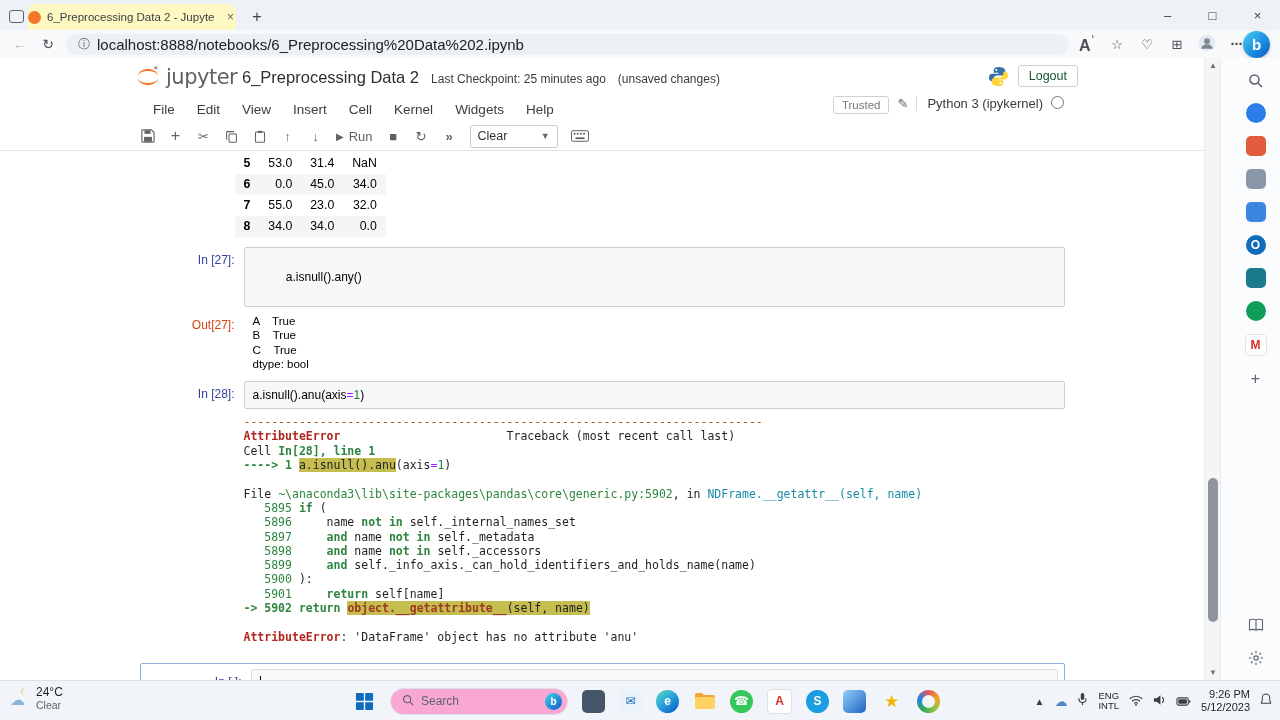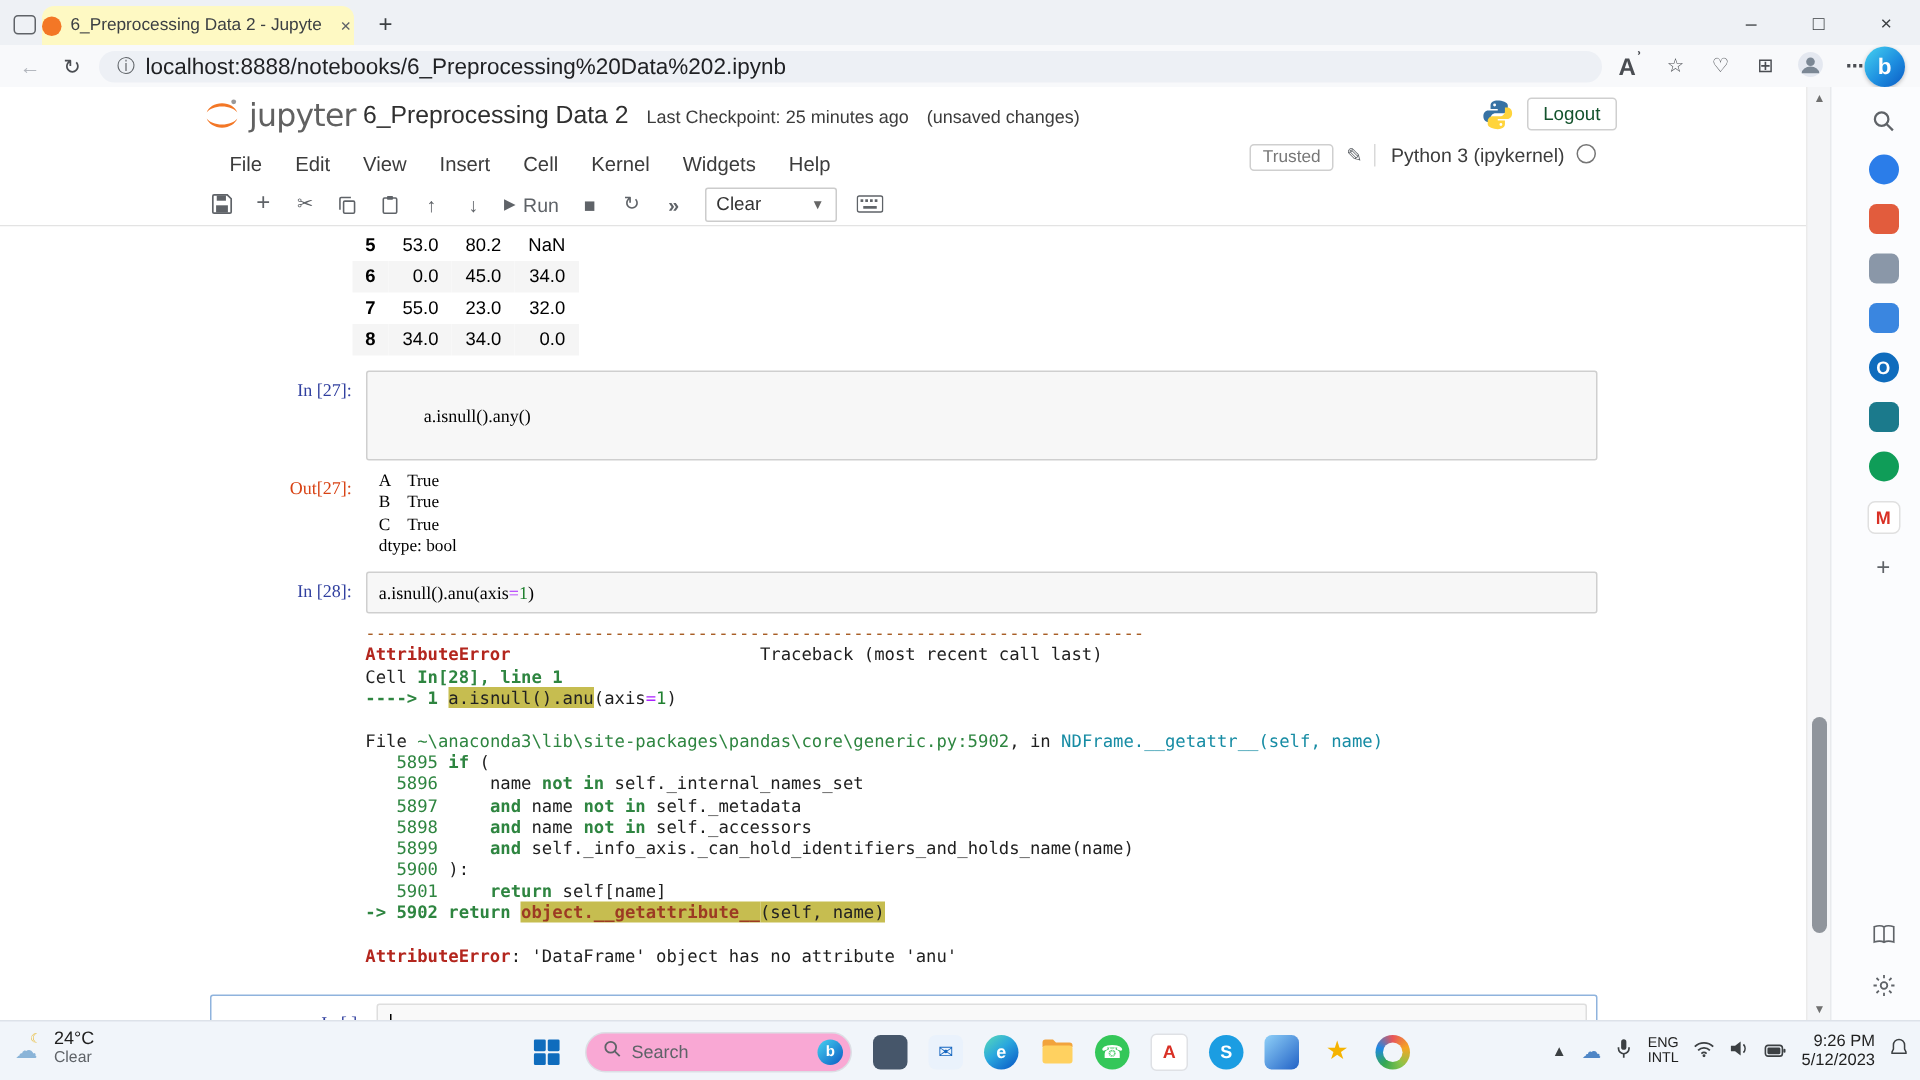--- a/index.html
+++ b/index.html
@@ -1,18 +1,18 @@
 <!DOCTYPE html>
 <html><head>
 <meta charset="utf-8">
 <style>
   html,body{margin:0;padding:0}
   body{width:1280px;height:720px;position:relative;overflow:hidden;background:#fff;
        font-family:"Liberation Sans","DejaVu Sans",sans-serif;color:#1f1f1f}
-  .mono{font-family:Liberation Serif, serif}
+  .mono{font-family:Liberation Sans, sans-serif}
 
   
   .tabbar{position:absolute;left:0;top:0;width:1280px;height:30px;background:#eef1f5}
   .tab-list-btn{position:absolute;left:9px;top:10px;width:13px;height:11px;border:1.5px solid #5f6368;border-radius:3px}
   .tab{position:absolute;left:28px;top:4px;width:208px;height:26px;background:#fef9c3;border-radius:8px 8px 0 0;
        display:flex;align-items:center;gap:6px;padding:0 0}
   .favicon{width:13px;height:13px;border-radius:50%;background:#f37726;flex:none}
   .tab-title{font-size:11.5px;color:#3c4043;white-space:nowrap;overflow:hidden;flex:1}
   .tab-close{font-size:12px;color:#5f6368;padding:0 2px}
   .new-tab{position:absolute;left:246px;top:6px;width:22px;height:22px;display:flex;align-items:center;justify-content:center;
@@ -280,21 +280,21 @@
 
   <div class="nb-body">
     <div class="nb-container">
 
       <div class="df-wrap">
         <table class="df-table">
           <tbody>
               <tr>
                 <th>5</th>
                 <td>53.0</td>
-                <td>80.2</td>
+                <td>31.4</td>
                 <td>NaN</td>
               </tr>
               <tr>
                 <th>6</th>
                 <td>0.0</td>
                 <td>45.0</td>
                 <td>34.0</td>
               </tr>
               <tr>
                 <th>7</th>

